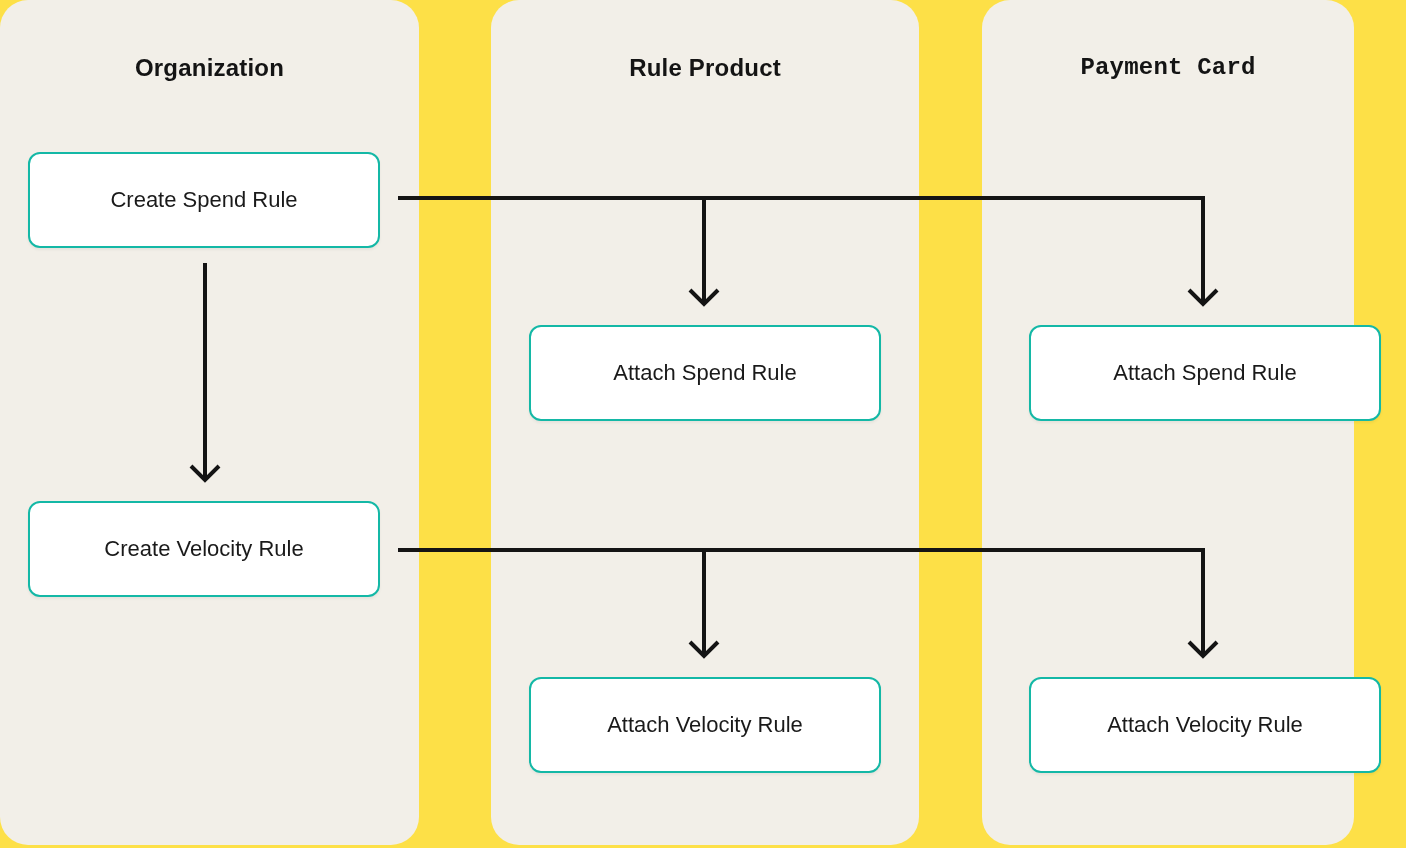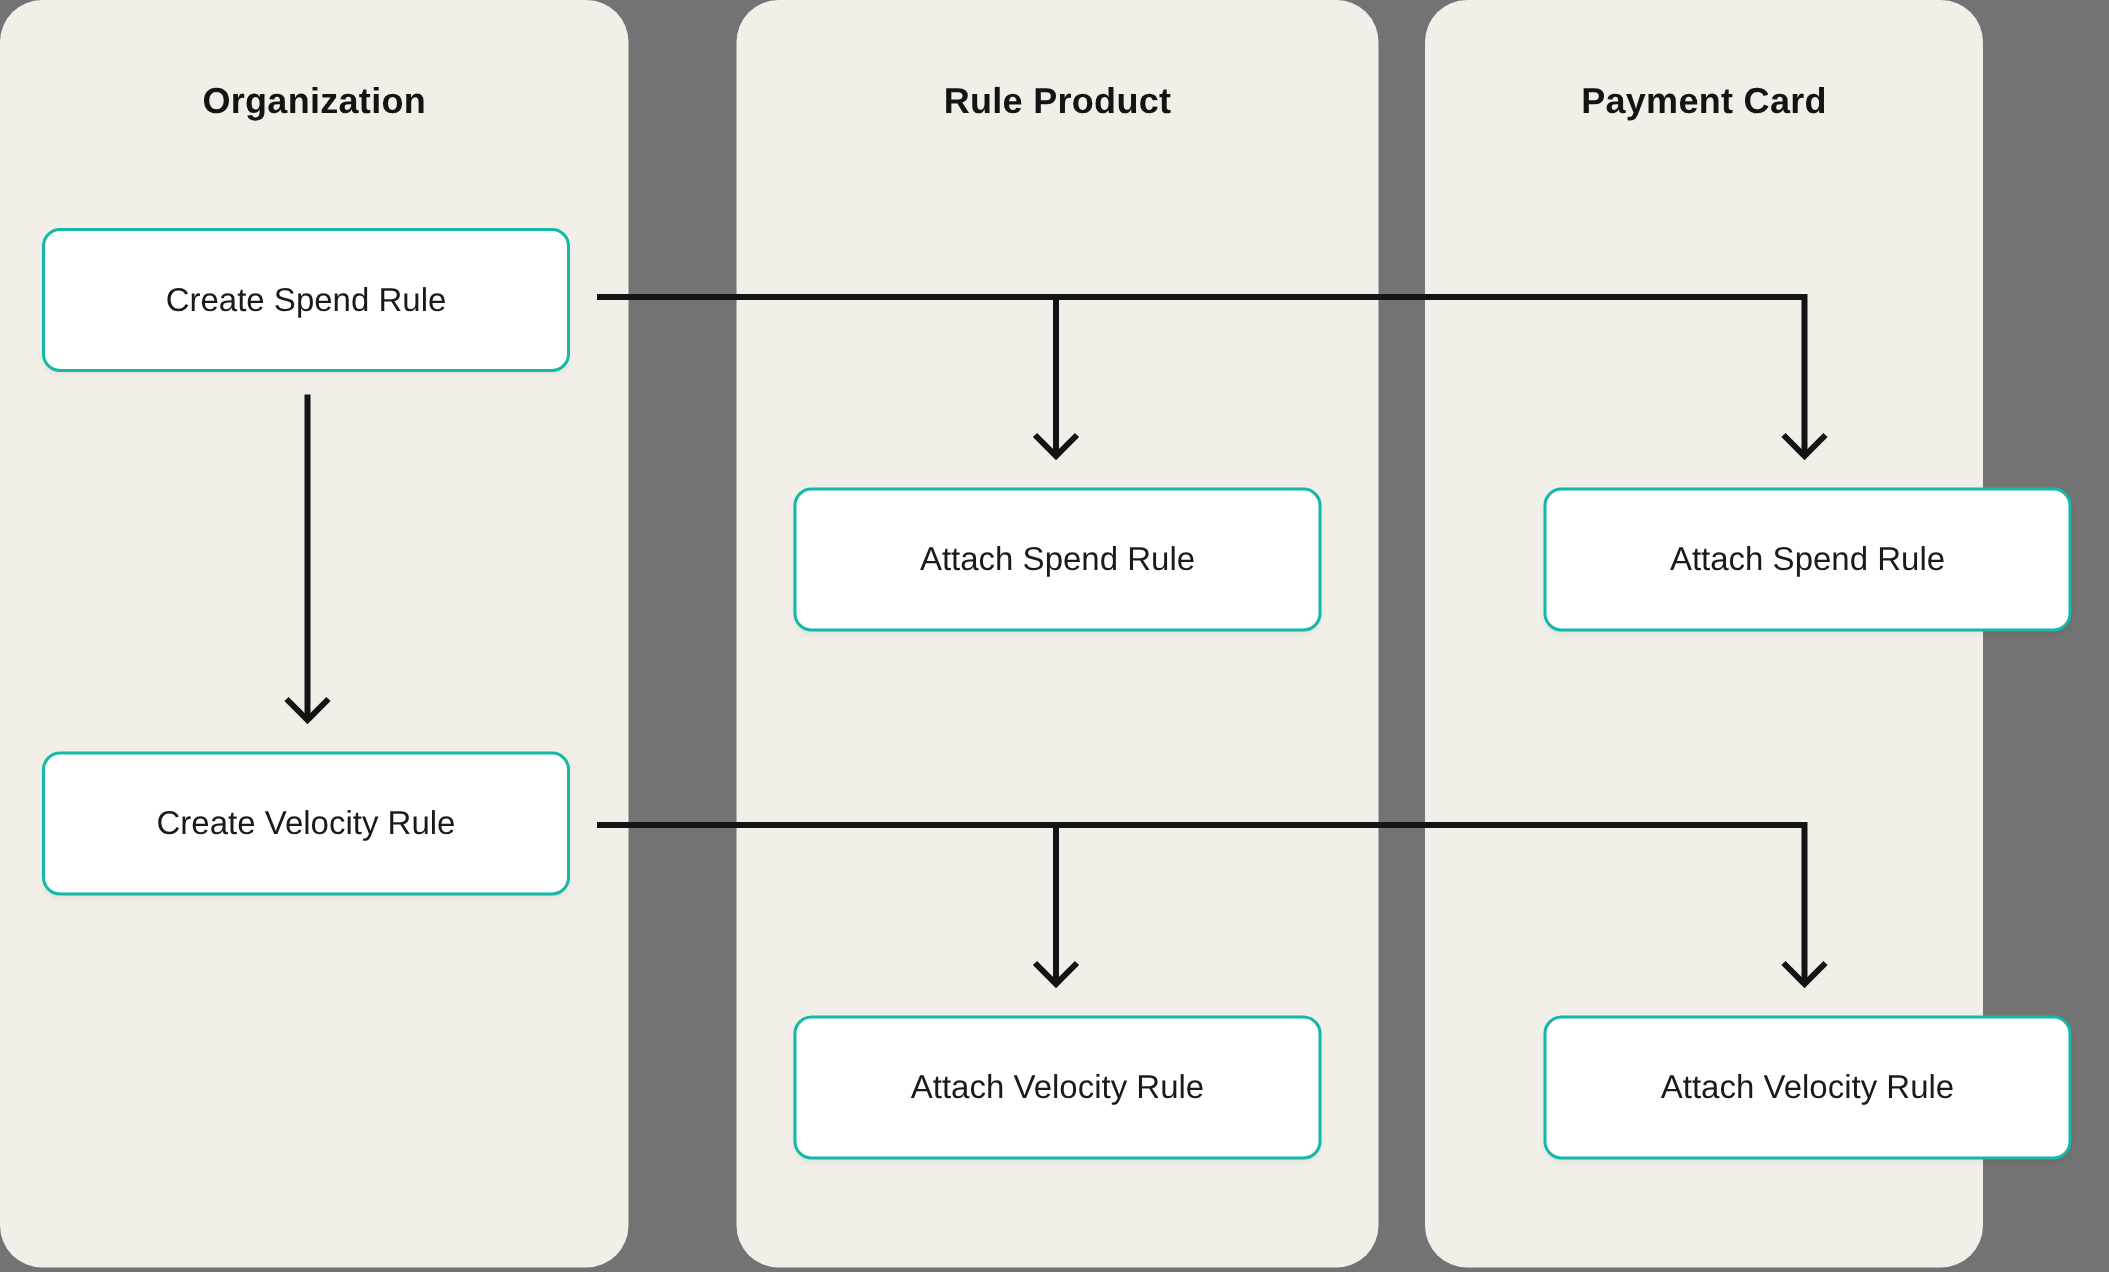--- a/index.html
+++ b/index.html
@@ -5,21 +5,21 @@
   html, body {
     margin: 0;
     padding: 0;
     background: #ffffff;
     font-family: "Liberation Sans", "DejaVu Sans", sans-serif;
   }
   #canvas {
     position: relative;
     width: 1406px;
     height: 848px;
-    background: #737373;
+    background: #fde047;
     overflow: hidden;
   }
   .column {
     position: absolute;
     top: 0;
     height: 845px;
     background: #f2efe8;
     border-radius: 28px;
   }
   .column-title {
@@ -68,21 +68,21 @@
 <div id="canvas">
 
   <div class="column" style="left:0; width:419px;">
     <div class="column-title">Organization</div>
   </div>
 
   <div class="column" style="left:491px; width:428px;">
     <div class="column-title">Rule Product</div>
   </div>
 
-  <div class="column" style="left:950px; width:372px;">
+  <div class="column" style="left:982px; width:372px;font-family:Liberation Mono, monospace;">
     <div class="column-title">Payment Card</div>
   </div>
 
   <div class="node" style="left:28px; top:152px;">Create Spend Rule</div>
 
   <div class="node" style="left:28px; top:501px;">Create Velocity Rule</div>
 
   <div class="node" style="left:529px; top:325px;">Attach Spend Rule</div>
 
   <div class="node" style="left:529px; top:677px;">Attach Velocity Rule</div>

